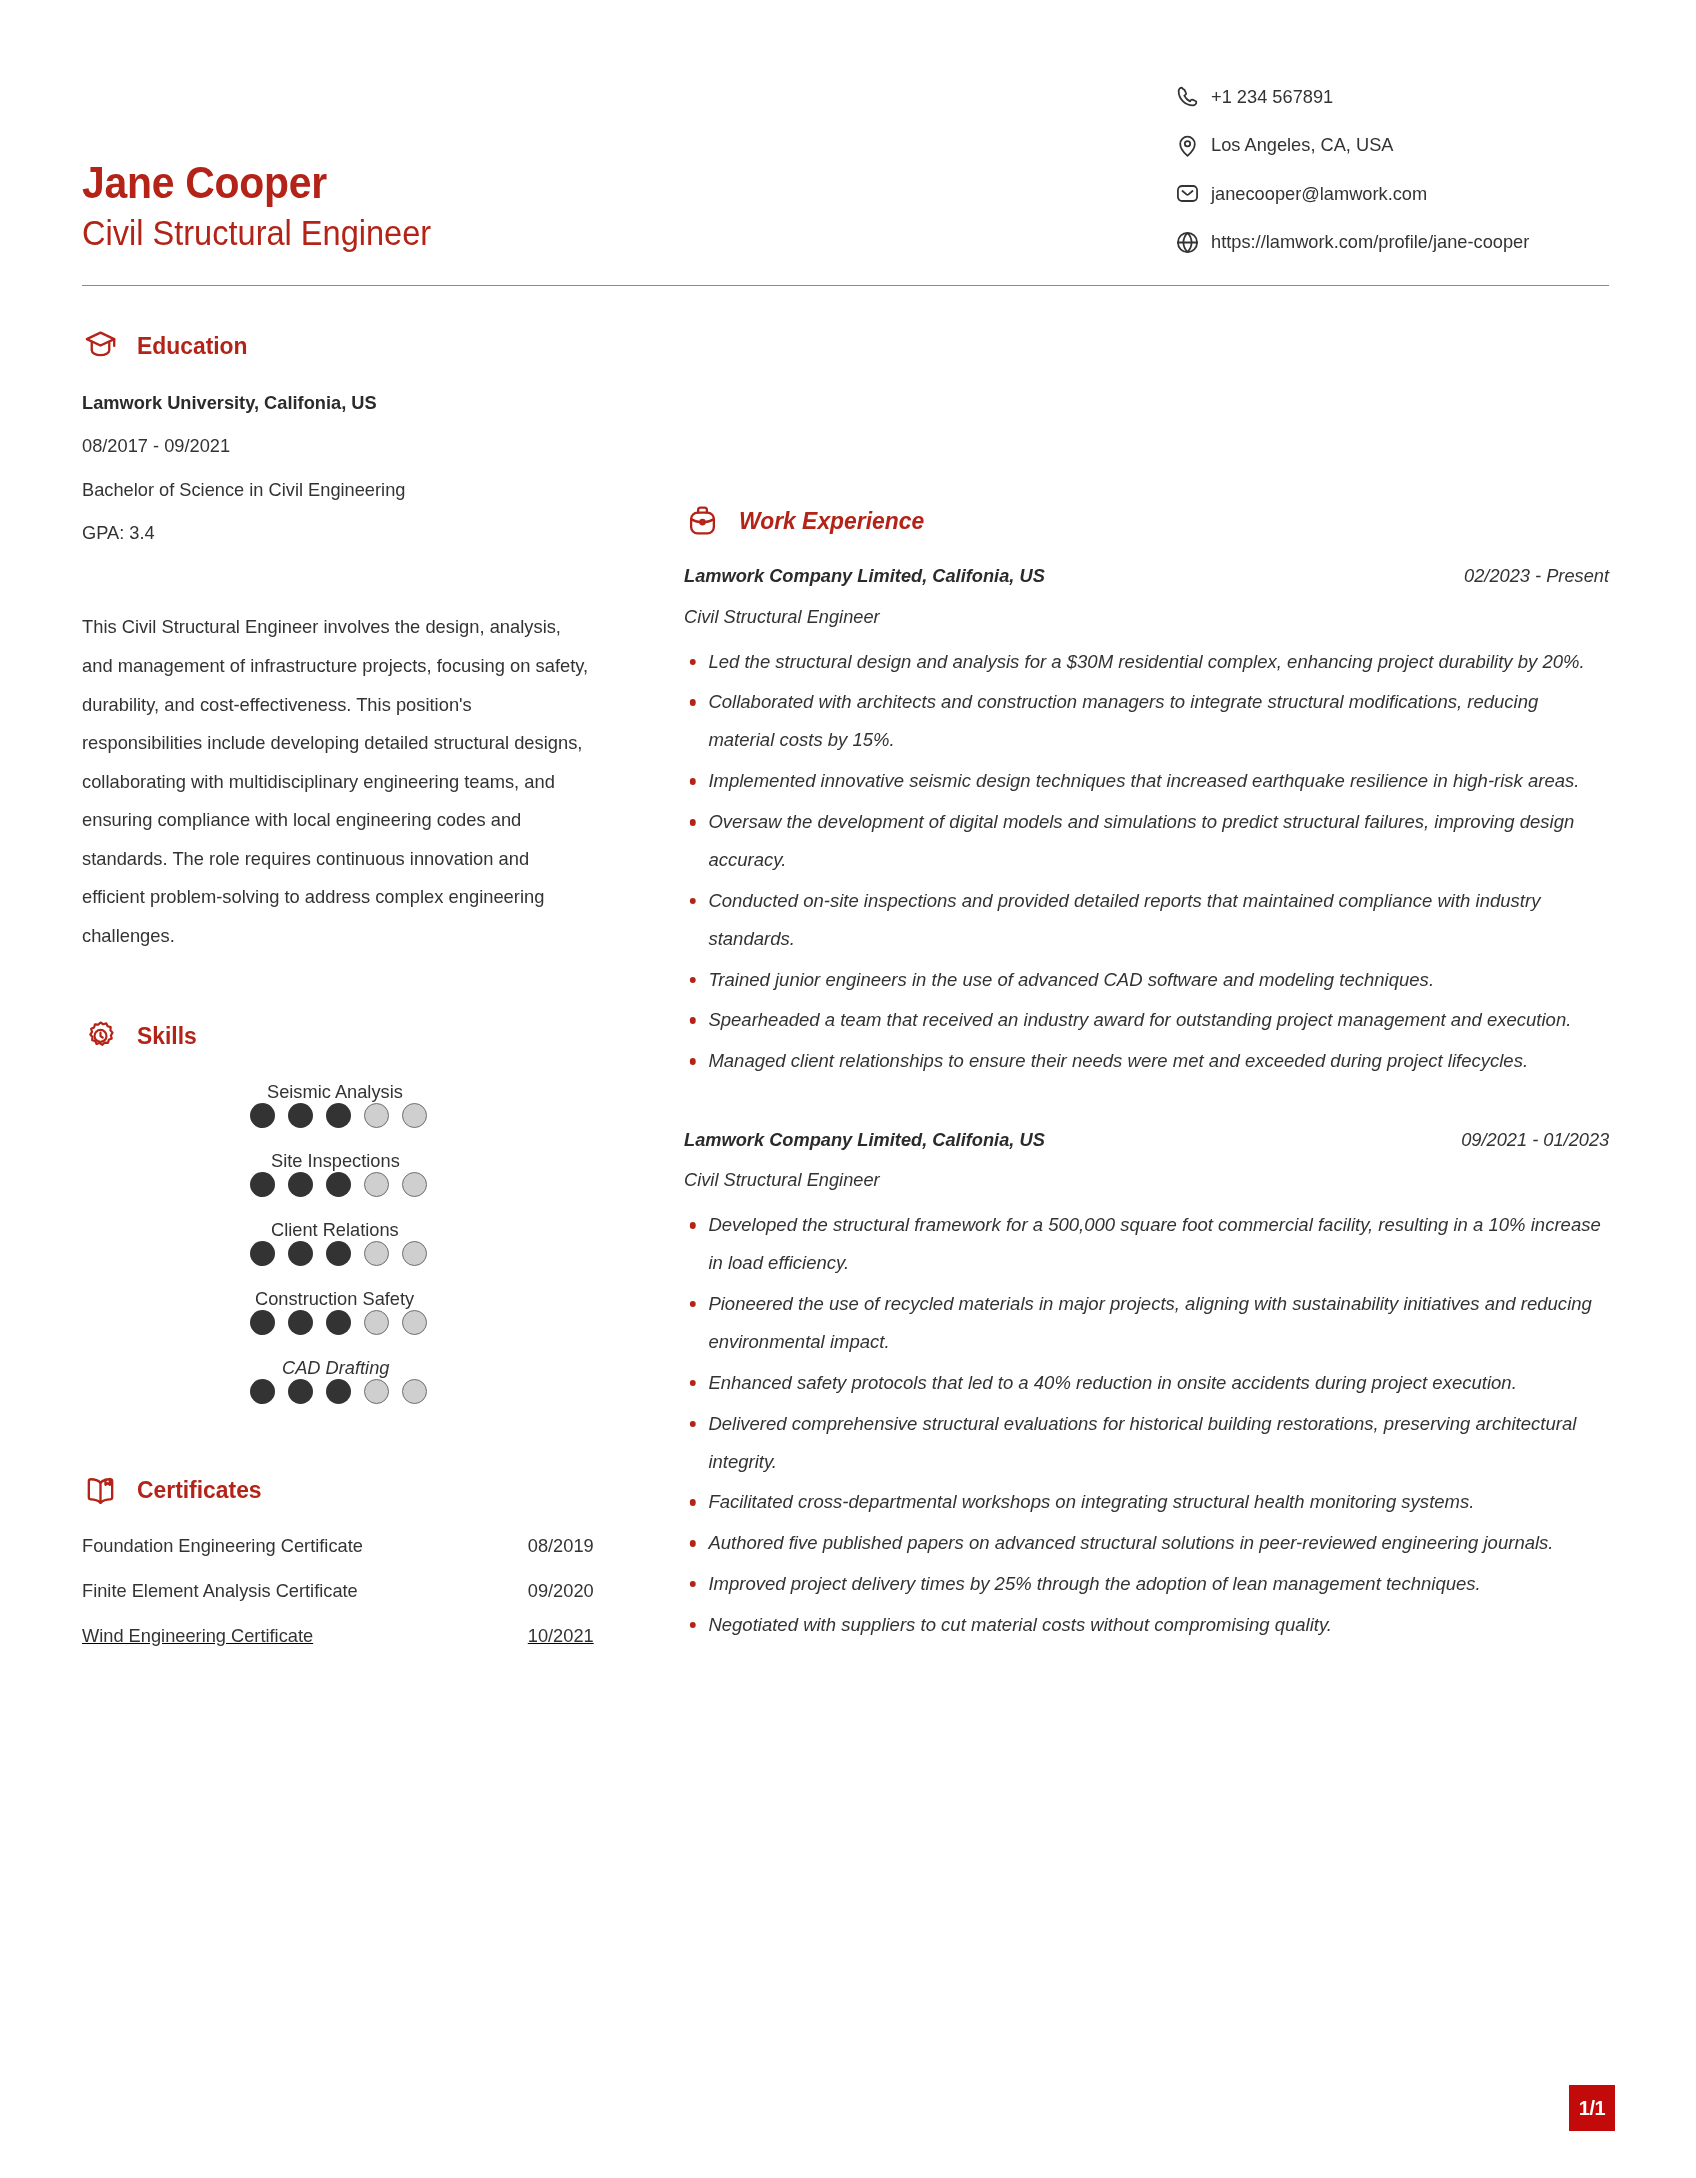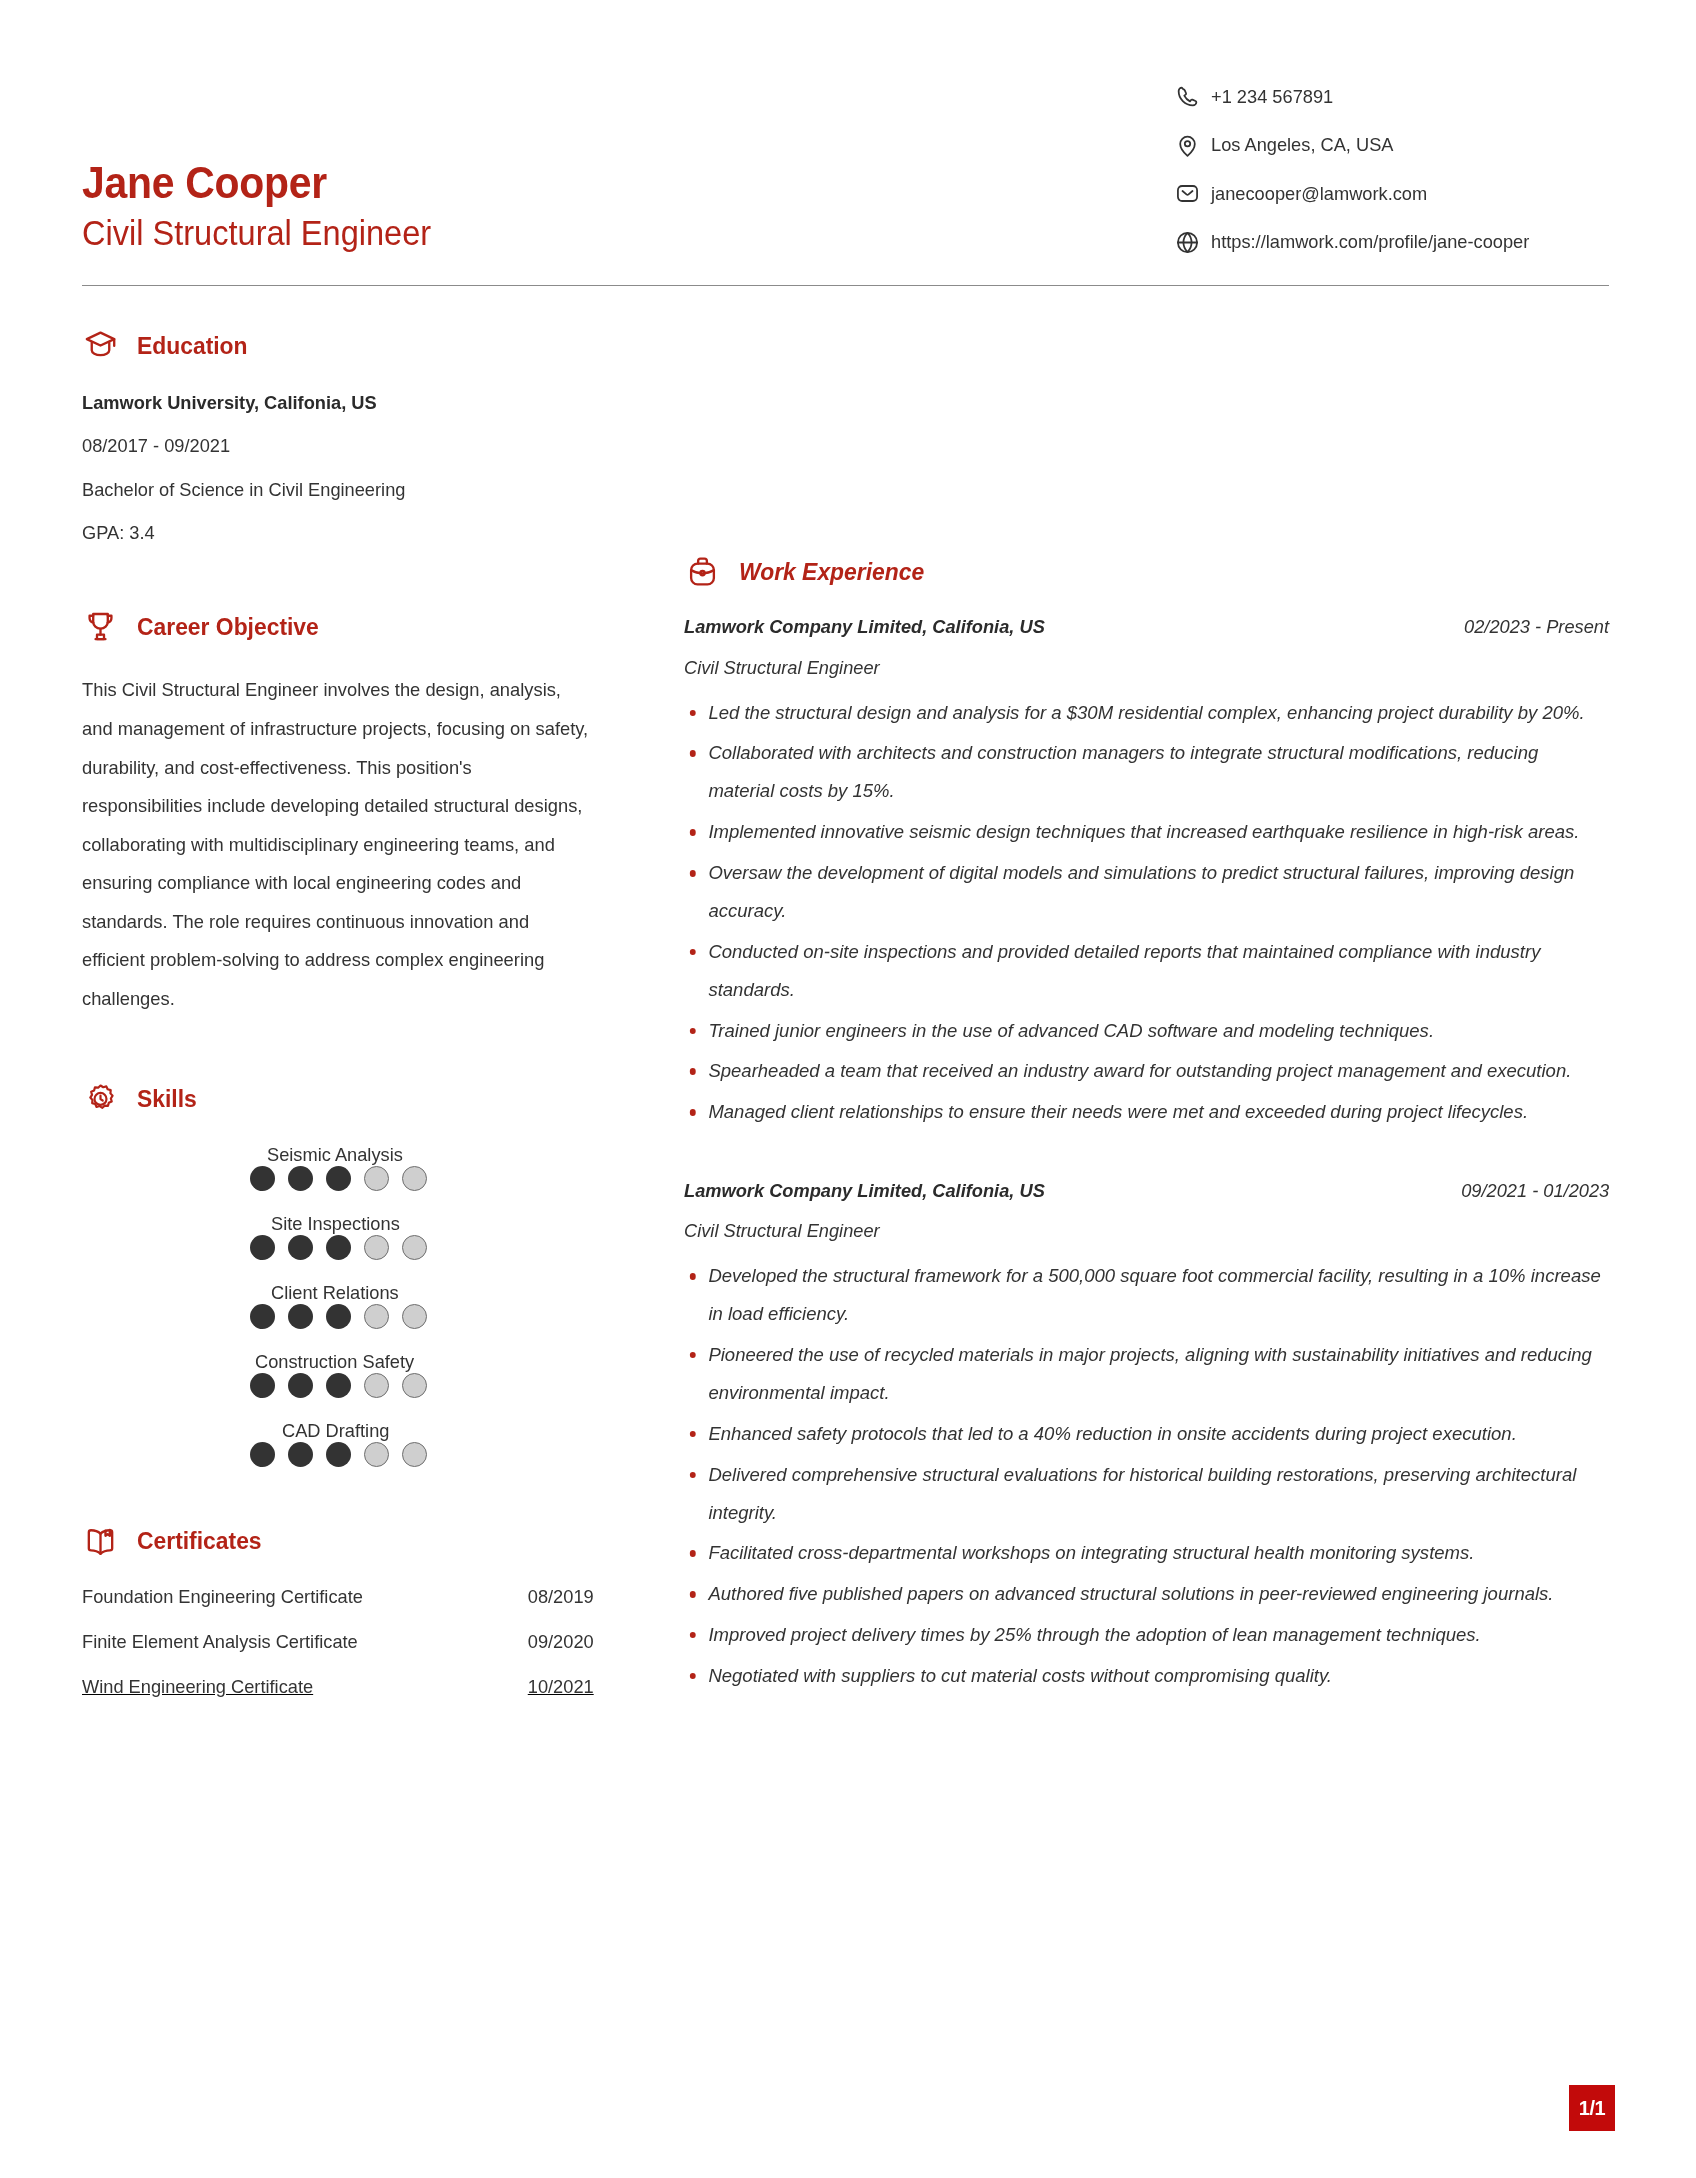--- a/index.html
+++ b/index.html
@@ -148,21 +148,21 @@
   }
 
   
   .skill-row {
     display: flex;
     align-items: center;
     justify-content: space-between;
     margin-bottom: 22px;
     flex-direction: column;
   }
-  .skill-row:last-child { margin-bottom: 0; }
+  .skill-row:last-child { margin-bottom: 12px; font-style: italic; }
   .skill-name {
     font-size: 19px;
     color: #333333;
     transform: scaleX(0.96);
     transform-origin: left center;
     white-space: nowrap;
   }
   .dots { display: flex; gap: 13px; flex: 0 0 auto; }
   .dot { width: 25px; height: 25px; border-radius: 50%; }
   .dot.on  { background: #333333; }
@@ -333,33 +333,20 @@
           </div>
           <div class="entry-strong">Lamwork University, Califonia, US</div>
           <div class="entry-line">08/2017 - 09/2021</div>
           <div class="entry-line">Bachelor of Science in Civil Engineering</div>
           <div class="entry-line">GPA: 3.4</div>
         </div>
 
         <div class="block-gap"></div>
 
         <div class="section">
-          <div class="section-head">
-            <span class="section-icon">
-              <svg width="35" height="35" viewBox="0 0 24 24" fill="none" stroke="#b32317" stroke-width="1.6" stroke-linecap="round" stroke-linejoin="round">
-                <path d="M7 3.4h10v5.1a5 5 0 0 1-10 0V3.4z"></path>
-                <path d="M7 4.6H4.5v1.6A3.2 3.2 0 0 0 7 9.3"></path>
-                <path d="M17 4.6h2.5v1.6A3.2 3.2 0 0 1 17 9.3"></path>
-                <path d="M12 13.6v4"></path>
-                <path d="M8.6 20.6h6.8"></path>
-                <path d="M9.6 17.6h4.8v3H9.6z"></path>
-              </svg>
-            </span>
-            <span class="section-title">Career Objective</span>
-          </div>
           <div class="objective-text">This Civil Structural Engineer involves the design, analysis, and management of infrastructure projects, focusing on safety, durability, and cost-effectiveness. This position's responsibilities include developing detailed structural designs, collaborating with multidisciplinary engineering teams, and ensuring compliance with local engineering codes and standards. The role requires continuous innovation and efficient problem-solving to address complex engineering challenges.</div>
         </div>
 
         <div class="block-gap"></div>
 
         <div class="section">
           <div class="section-head">
             <span class="section-icon">
               <svg width="35" height="35" viewBox="0 0 24 24" fill="none" stroke="#b32317" stroke-width="1.5" stroke-linecap="round" stroke-linejoin="round">
                 <path d="M12 2.4l1.9 1.2 2.1-.6.9 2 2.1.6-.2 2.2 1.5 1.6-1.2 1.9.6 2.1-2 .9-.6 2.1-2.2-.2-1.6 1.5-1.9-1.2-2.1.6-.9-2-2.1-.6.2-2.2-1.5-1.6 1.2-1.9-.6-2.1 2-.9.6-2.1 2.2.2L12 2.4z"></path>

